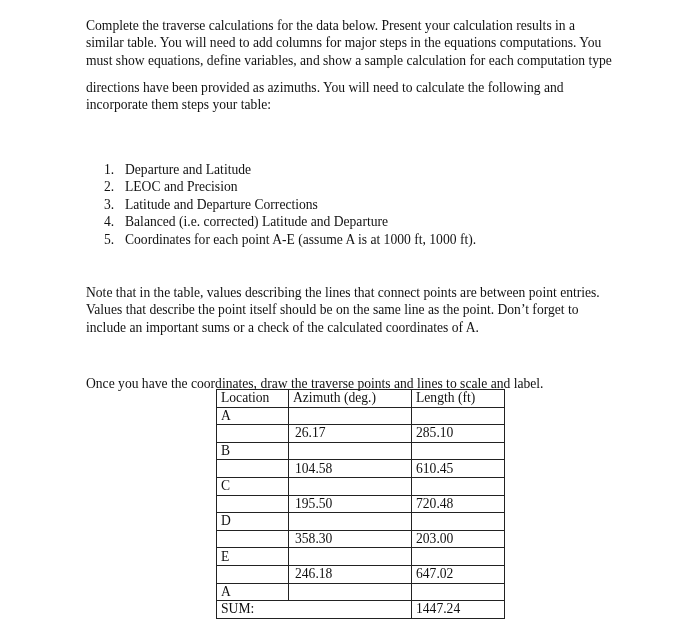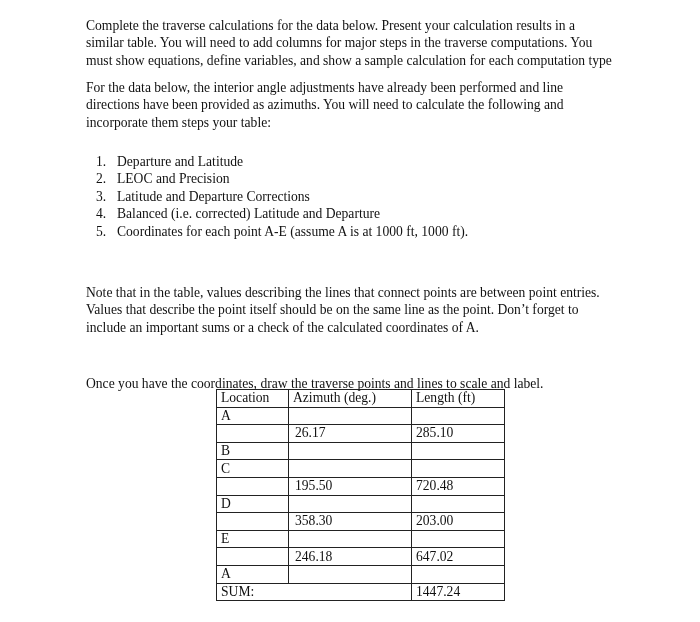--- a/index.html
+++ b/index.html
@@ -24,21 +24,21 @@
       margin: 12px;
       white-space: nowrap;
     }
     .para .ln { display: block; }
     #p1 { top: 5px; }
     #p2 { top: 67px; }
     #list {
       position: absolute;
       left: 96px;
       top: 153px;
-      margin: 0;
+      margin: 8px;
       padding: 0;
       list-style: none;
       line-height: 17.4px;
     }
     #list li { display: block; white-space: nowrap; }
     #list .num { display: inline-block; width: 21px; }
     #p3 { top: 272px; }
     #p4 { top: 363px; }
 
     #traverse-table {
@@ -61,26 +61,25 @@
     .c1 { width: 67px; }
     .c2 { width: 116px; }
     .c3 { width: 88px; }
     #traverse-table td.val { padding-left: 6px; }
   </style>
 </head>
 <body>
 
 <div id="p1" class="para">
   <span class="ln">Complete the traverse calculations for the data below. Present your calculation results in a</span>
-  <span class="ln">similar table. You will need to add columns for major steps in the traverse computations. You</span>
+  <span class="ln">similar table. You will need to add columns for major steps in the equations computations. You</span>
   <span class="ln">must show equations, define variables, and show a sample calculation for each computation type</span>
 </div>
 
 <div id="p2" class="para">
-  <span class="ln">For the data below, the interior angle adjustments have already been performed and line</span>
   <span class="ln">directions have been provided as azimuths. You will need to calculate the following and</span>
   <span class="ln">incorporate them steps your table:</span>
 </div>
 
 <ol id="list">
   <li><span class="num">1.</span><span>Departure and Latitude</span></li>
   <li><span class="num">2.</span><span>LEOC and Precision</span></li>
   <li><span class="num">3.</span><span>Latitude and Departure Corrections</span></li>
   <li><span class="num">4.</span><span>Balanced (i.e. corrected) Latitude and Departure</span></li>
   <li><span class="num">5.</span><span>Coordinates for each point A-E (assume A is at 1000 ft, 1000 ft).</span></li>
@@ -112,20 +111,25 @@
     <td class="c1"></td>
     <td class="c2 val">26.17</td>
     <td class="c3">285.10</td>
   </tr>
   <tr>
     <td class="c1">B</td>
     <td class="c2 val"></td>
     <td class="c3"></td>
   </tr>
   <tr>
+    <td class="c1"></td>
+    <td class="c2 val">104.58</td>
+    <td class="c3">610.45</td>
+  </tr>
+  <tr>
     <td class="c1">C</td>
     <td class="c2 val"></td>
     <td class="c3"></td>
   </tr>
   <tr>
     <td class="c1"></td>
     <td class="c2 val">195.50</td>
     <td class="c3">720.48</td>
   </tr>
   <tr>

